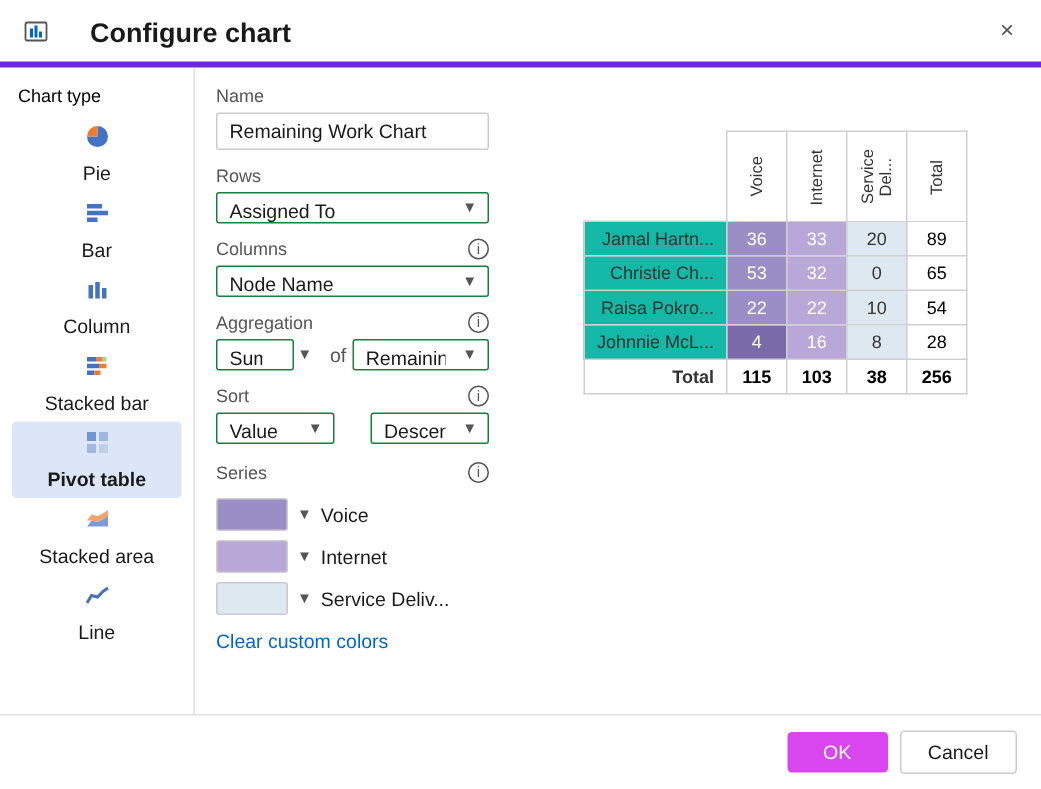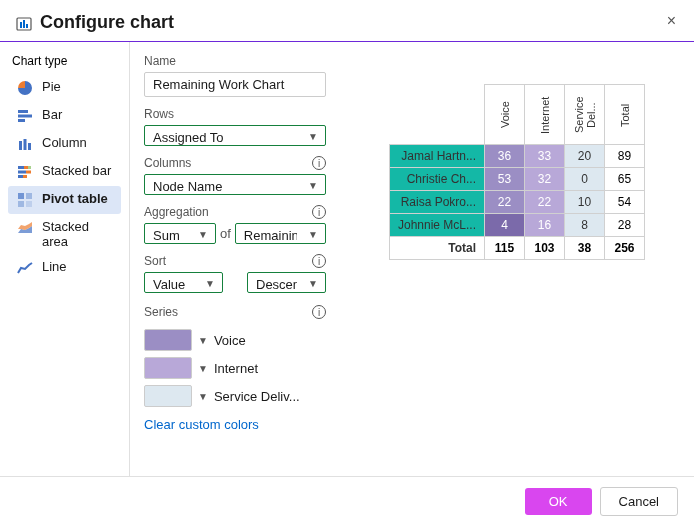--- a/index.html
+++ b/index.html
@@ -16,23 +16,24 @@
     .dialog {
       background: #fff;
       width: 694px;
       height: 526px;
       display: flex;
       flex-direction: column;
       position: relative;
     }
     .dialog-header {
       display: flex;
-      align-items: center;
+      align-items: flex-start;
       padding: 12px 16px 8px 16px;
-      border-bottom: 1px solid #6d28d9;
+      border-bottom: 4px solid #6d28d9;
+      gap: 20px;
     }
     .dialog-title {
       font-size: 18px;
       font-weight: 600;
       color: #1a1a1a;
       margin-left: 8px;
     }
     .close-btn {
       position: absolute;
       right: 12px;
@@ -57,25 +58,26 @@
       flex-shrink: 0;
     }
     .chart-type-label {
       font-size: 12px;
       color: #000000;
       margin-bottom: 6px;
       padding-left: 4px;
     }
     .chart-type-item {
       display: flex;
-      align-items: flex-start;
+      align-items: center;
       padding: 5px 8px;
       cursor: pointer;
       border-radius: 3px;
       gap: 8px;
+      flex-direction: column;
     }
     .chart-type-item.active {
       background: #dce6f7;
       font-weight: bold;
     }
     .chart-type-item span.label {
       font-size: 13px;
       color: #1a1a1a;
     }
     .chart-icon {
@@ -419,21 +421,21 @@
         </select>
         <span class="select-arrow">▼</span>
       </div>
 
       <div class="field-label-row">
         <span class="field-label" style="margin:0">Aggregation</span>
         <span class="info-icon">i</span>
       </div>
       <div class="aggregation-row">
         <div class="select-wrapper" style="width:72px">
-          <select class="select-field" style="width:72px;padding-right:20px">
+          <select class="select-field" style="width:52px;padding-right:20px">
             <option>Sum</option>
           </select>
           <span class="select-arrow">▼</span>
         </div>
         <span class="of-text">of</span>
         <div class="select-wrapper" style="flex:1">
           <select class="select-field">
             <option>Remaining Work</option>
           </select>
           <span class="select-arrow">▼</span>

